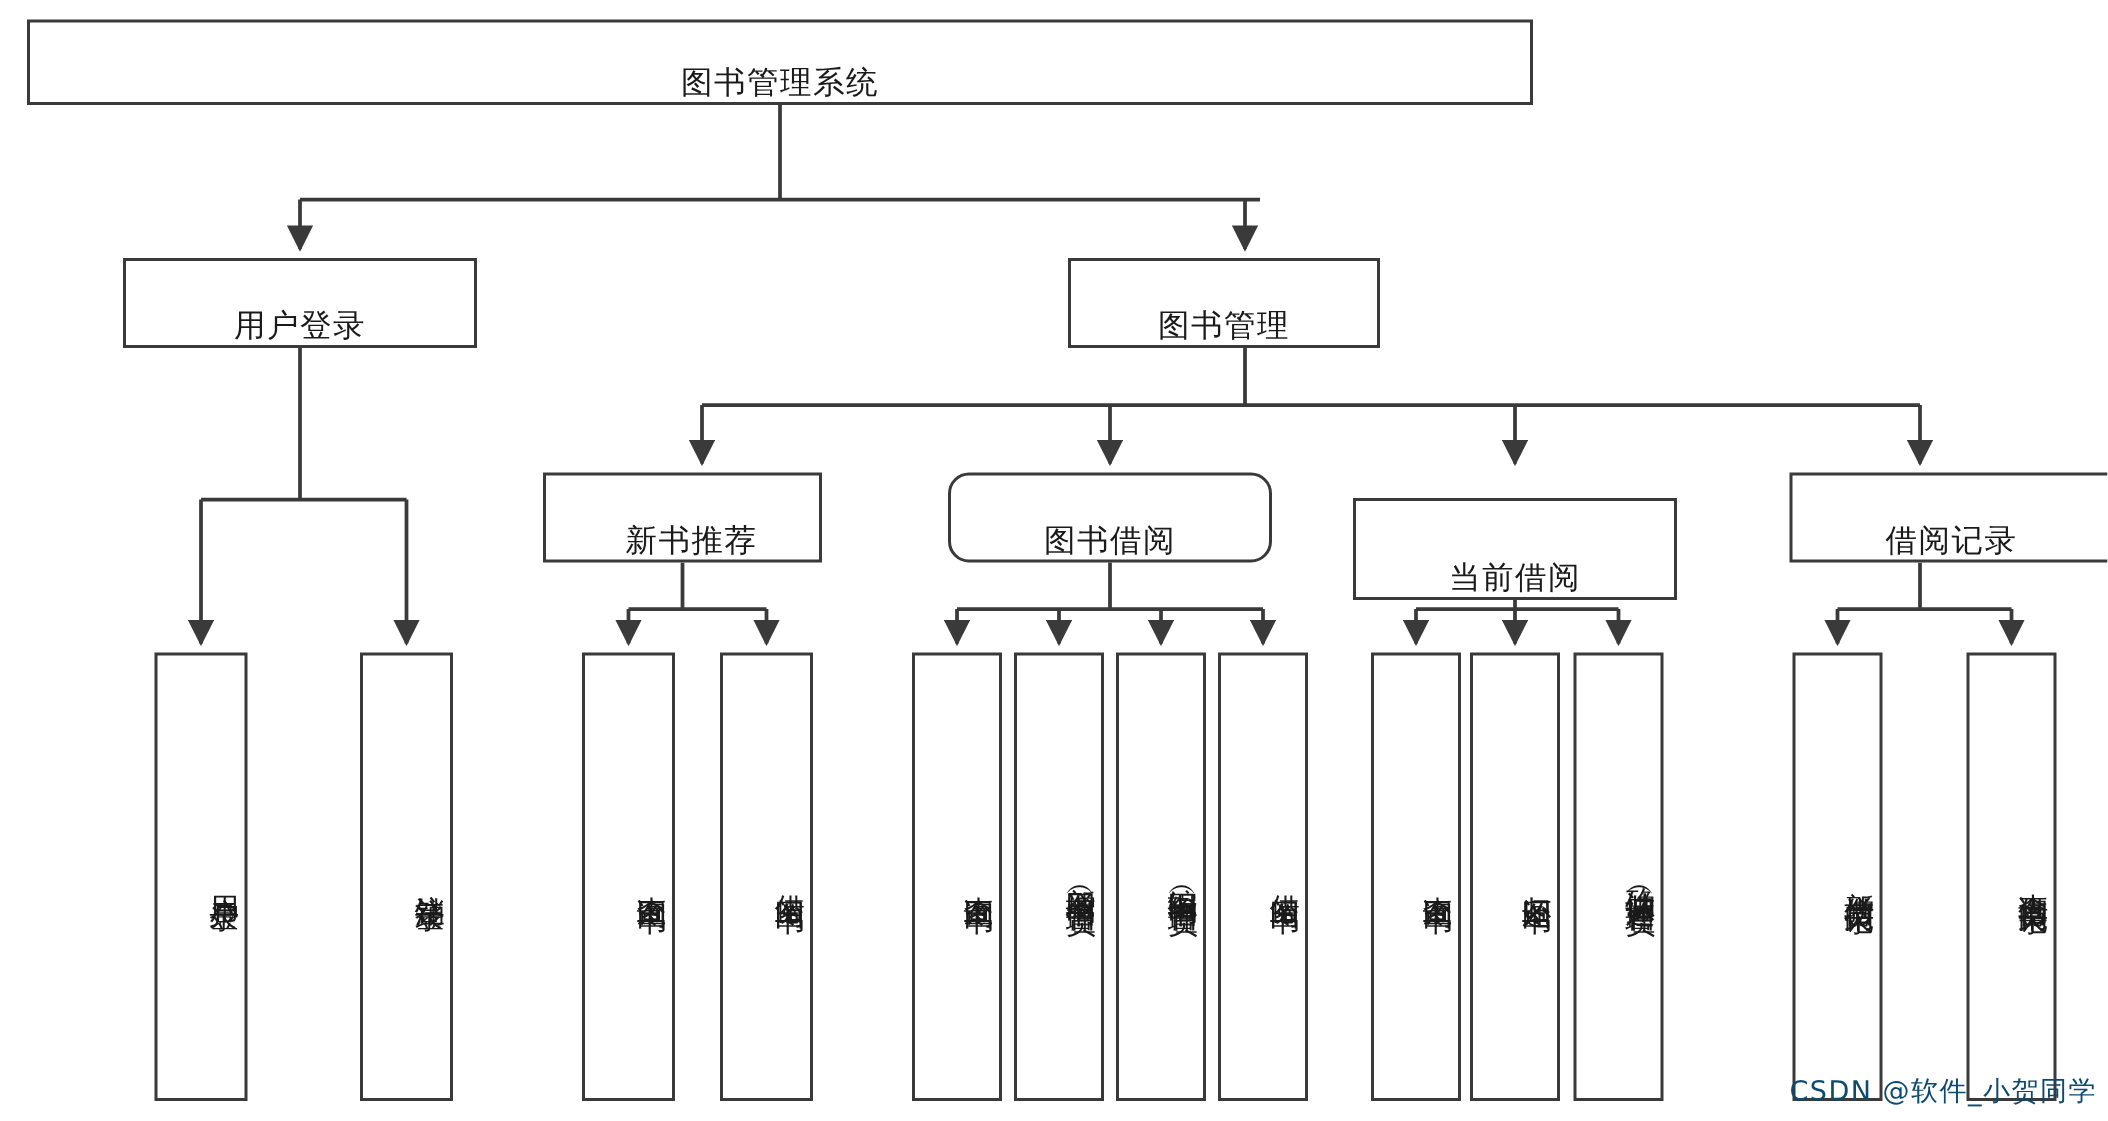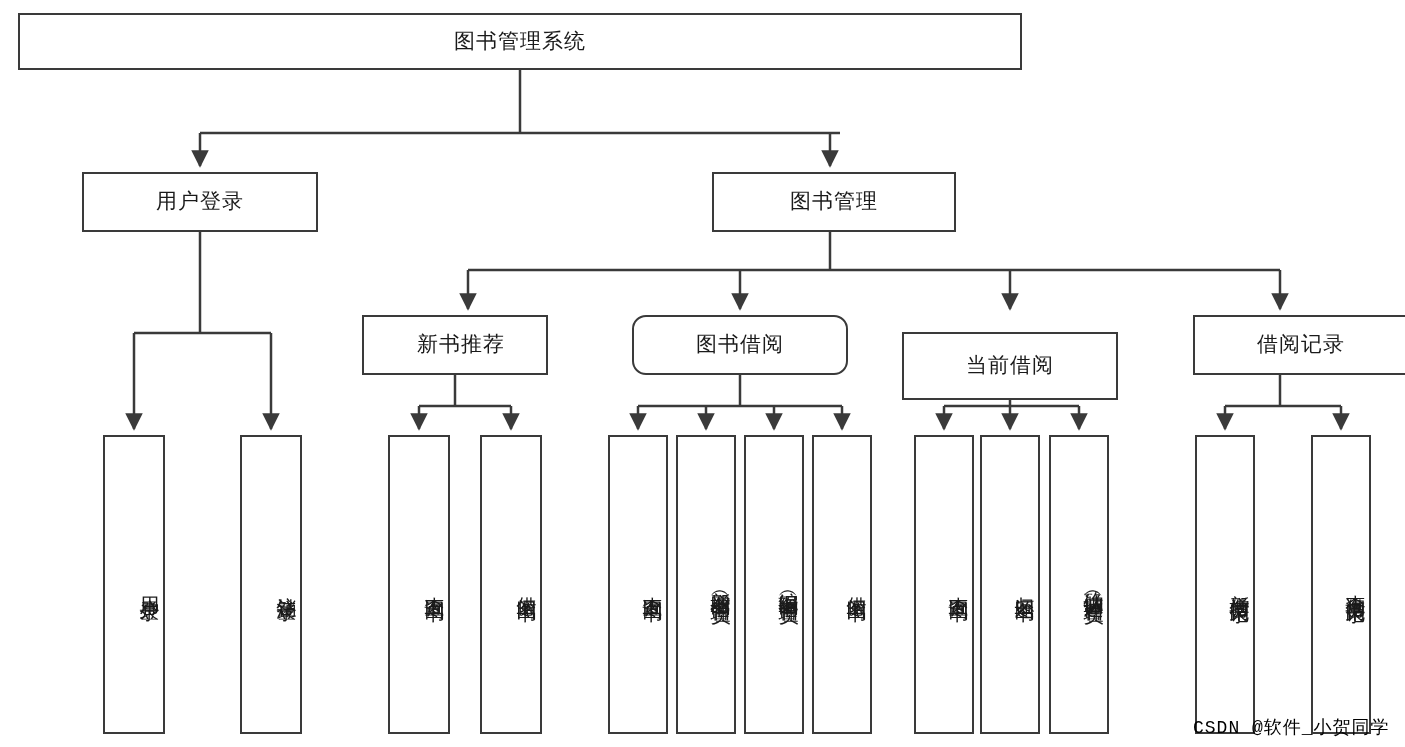--- a/index.html
+++ b/index.html
@@ -16,21 +16,21 @@
     height: 747px;
     background: #ffffff;
     overflow: hidden;
   }
   .node {
     position: absolute;
     box-sizing: border-box;
     border: 2px solid #3a3a3a;
     background: #ffffff;
     display: flex;
-    align-items: center;
+    align-items: flex-end;
     justify-content: center;
     color: #1a1a1a;
   }
   .node.horiz {
     font-size: 21px;
     letter-spacing: 1px;
     line-height: 1.2;
   }
   .node.vert {
     writing-mode: vertical-rl;
@@ -50,25 +50,24 @@
   svg.edges {
     position: absolute;
     left: 0;
     top: 0;
     width: 1405px;
     height: 747px;
     pointer-events: none;
   }
   .watermark {
     position: absolute;
-    color: #000000;
+    color: #0c4a6e;
     font-size: 18px;
     letter-spacing: 1px;
     white-space: nowrap;
-    font-family: Liberation Mono, monospace;
   }
 </style>
 </head>
 <body>
 
 <div id="canvas">
 
   <svg class="edges" viewBox="0 0 1405 747">
     <defs>
       <marker id="arrow" viewBox="0 0 10 10" refX="9" refY="5" markerWidth="7" markerHeight="7" orient="auto-start-reverse">
@@ -119,21 +118,21 @@
     </g>
   </svg>
 
   <div class="node horiz" style="left:18px; top:13px; width:1004px; height:57px;">
     <span>图书管理系统</span>
   </div>
 
   <div class="node horiz" style="left:82px; top:172px; width:236px; height:60px;">
     <span>用户登录</span>
   </div>
-  <div class="node horiz" style="left:712px; top:172px; width:244px; height:60px;">
+  <div class="node horiz" style="left:712px; top:172px; width:208px; height:60px;">
     <span>图书管理</span>
   </div>
 
   <div class="node horiz" style="left:362px; top:315px; width:186px; height:60px;padding-left:12px;">
     <span>新书推荐</span>
   </div>
   <div class="node horiz" style="left:632px; top:315px; width:216px; height:60px;border-radius:14px;">
     <span>图书借阅</span>
   </div>
   <div class="node horiz" style="left:902px; top:315px; width:216px; height:68px;margin-top:17px;">

